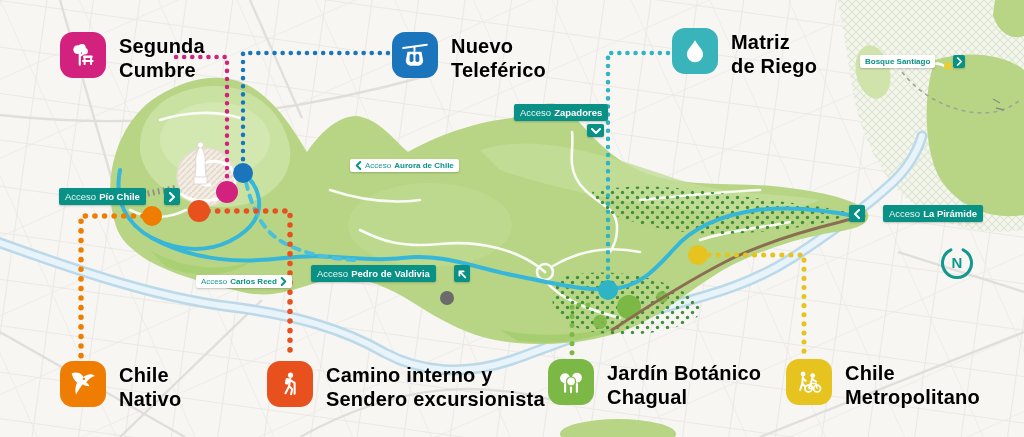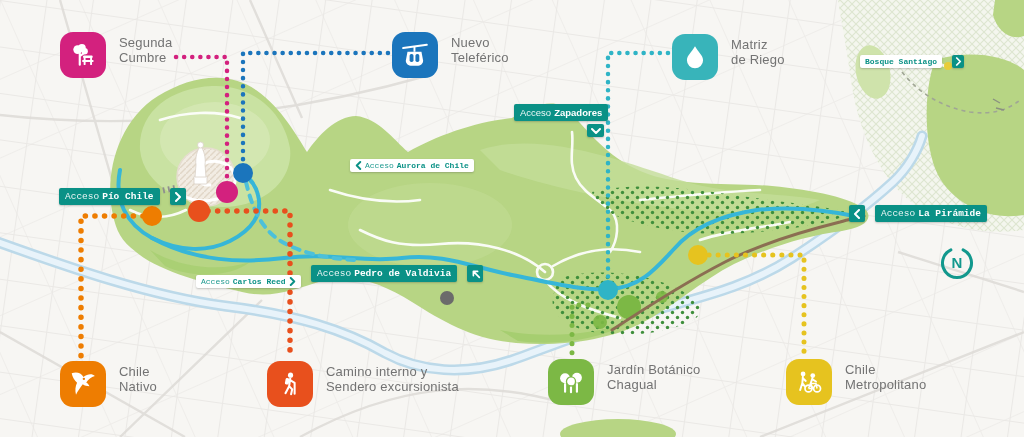--- a/index.html
+++ b/index.html
@@ -1,23 +1,23 @@
 <!DOCTYPE html>
 <html><head>
 <meta charset="utf-8">
 <style>
   html,body{margin:0;padding:0;background:#f7f6f3;font-family:"Liberation Sans",sans-serif;}
   .stage{position:relative;width:1024px;height:437px;overflow:hidden;background:#f7f6f3;}
   .map-svg{position:absolute;left:0;top:0;}
   
   .legend-item{position:absolute;display:flex;gap:13px;align-items:flex-start;}
   .licon{width:46px;height:46px;border-radius:13px;display:flex;align-items:center;justify-content:center;flex:0 0 auto;}
-  .llabel{font-weight:normal;font-size:13px;line-height:1.18;color:#737373;padding-top:3px;letter-spacing:.2px;}
+  .llabel{font-weight:bold;font-size:20px;line-height:1.18;color:#000000;padding-top:3px;letter-spacing:.2px;}
   
-  .badge-row{position:absolute;display:flex;gap:10px;align-items:stretch;font-family:Liberation Mono, monospace;}
+  .badge-row{position:absolute;display:flex;gap:18px;align-items:stretch;}
   .badge{display:flex;align-items:center;gap:3px;border-radius:2px;box-shadow:0 1px 2px rgba(60,60,60,.28);white-space:nowrap;}
   .badge-green{background:#0a9186;color:#fff;font-size:9.5px;padding:3px 6px;}
   .badge-white{background:#fff;color:#0a9186;font-size:8px;padding:2px 5px;}
   .badge .pre{font-weight:normal;opacity:.92;}
   .badge .nm{font-weight:bold;}
   .arrow-sq{background:#0a9186;border-radius:2px;display:flex;align-items:center;justify-content:center;box-shadow:0 1px 2px rgba(60,60,60,.28);}
   .sq-lg{width:16px;}
   .sq-sm{width:12px;}
   .zap-wrap{position:absolute;display:flex;flex-direction:column;align-items:flex-end;gap:3px;}
   .zap-wrap .arrow-sq{width:17px;height:13px;margin-right:4px;}
@@ -186,21 +186,21 @@
         <rect x="8" y="12" width="3.6" height="7.5" rx="1.6" fill="#1b75bc"></rect>
         <rect x="13.4" y="12" width="3.6" height="7.5" rx="1.6" fill="#1b75bc"></rect>
       </svg>
     </div>
     <div class="llabel">
       <div>Nuevo</div>
         <div>Teleférico</div>
     </div>
   </div>
 
-  <div class="legend-item" style="left:672px;top:34px">
+  <div class="legend-item" style="left:672px;top:28px">
     <div class="licon" style="background: rgb(56, 180, 186);">
       <svg width="28" height="28" viewBox="0 0 26 26">
         <path d="M13,3 C16,8.5 20.5,11.5 20.5,16 A7.5,7.5 0 1 1 5.5,16 C5.5,11.5 10,8.5 13,3 Z" fill="#fff"></path>
       </svg>
     </div>
     <div class="llabel">
       <div>Matriz</div>
         <div>de Riego</div>
     </div>
   </div>

